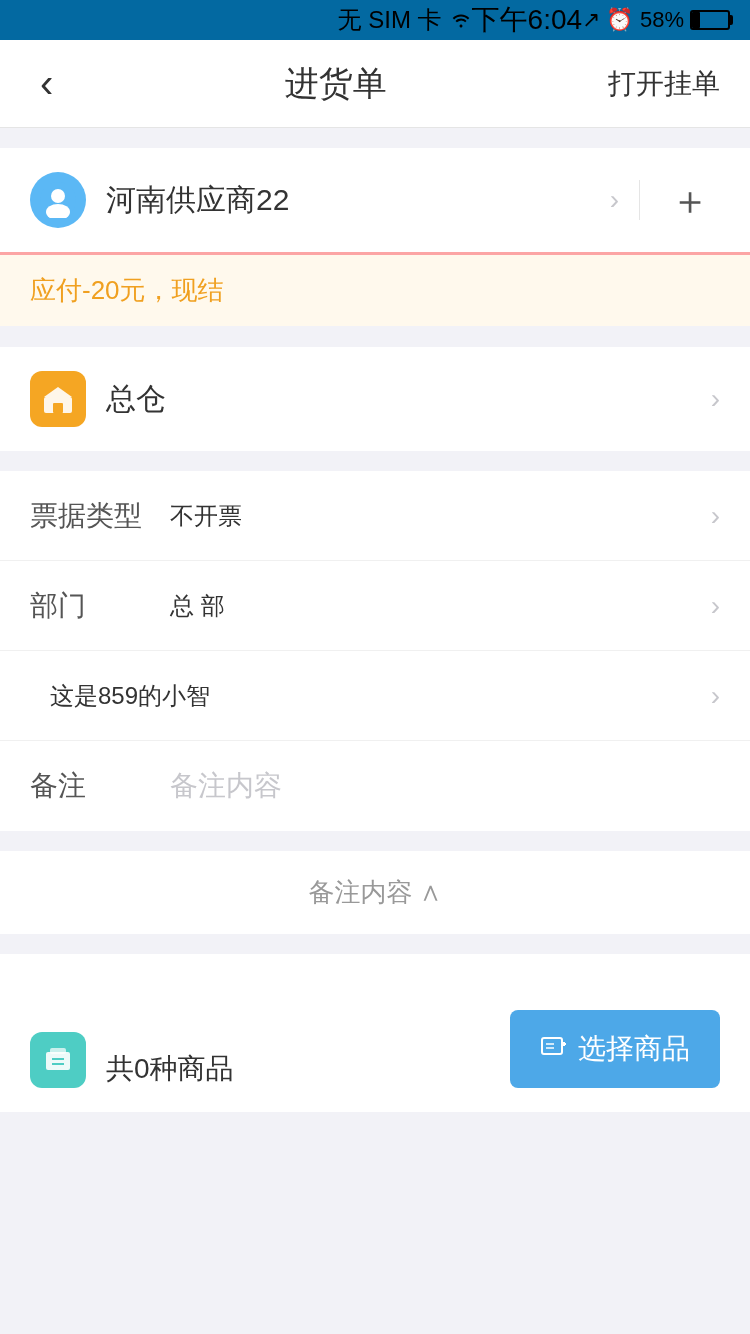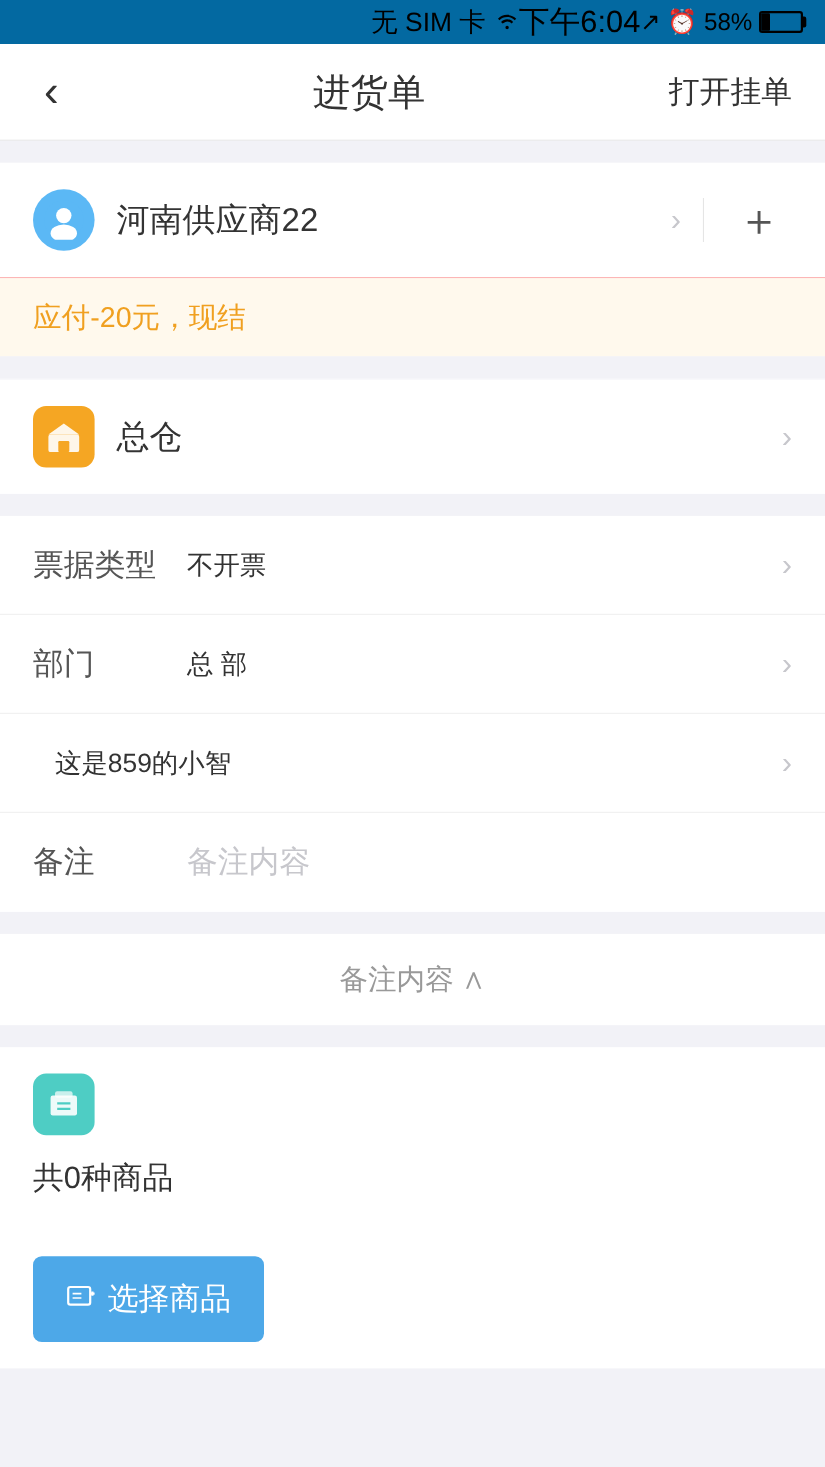--- a/index.html
+++ b/index.html
@@ -74,21 +74,21 @@
     .white-section {
       background: #fff;
     }
 
     
     .supplier-row {
       background: #fff;
       display: flex;
       align-items: center;
       padding: 24px 30px;
-      border-bottom: 1px solid #fca5a5;
+      border-bottom: 3px solid #fca5a5;
     }
     .supplier-avatar {
       width: 56px; height: 56px;
       background: #5bb8f5;
       border-radius: 50%;
       display: flex; align-items: center; justify-content: center;
       margin-right: 20px;
       flex-shrink: 0;
     }
     .supplier-name {
@@ -188,24 +188,23 @@
       font-size: 26px;
       color: #999;
       gap: 8px;
     }
 
     
     .bottom-section {
       background: #fff;
       margin-top: 20px;
       display: flex;
-      align-items: flex-start;
+      align-items: flex-end;
       padding: 24px 30px;
       gap: 20px;
-      flex-direction: column;
     }
     .product-icon-wrap {
       width: 56px; height: 56px;
       background: #4ecdc4;
       border-radius: 12px;
       display: flex; align-items: center; justify-content: center;
       flex-shrink: 0;
     }
     .product-count {
       flex: 1;

